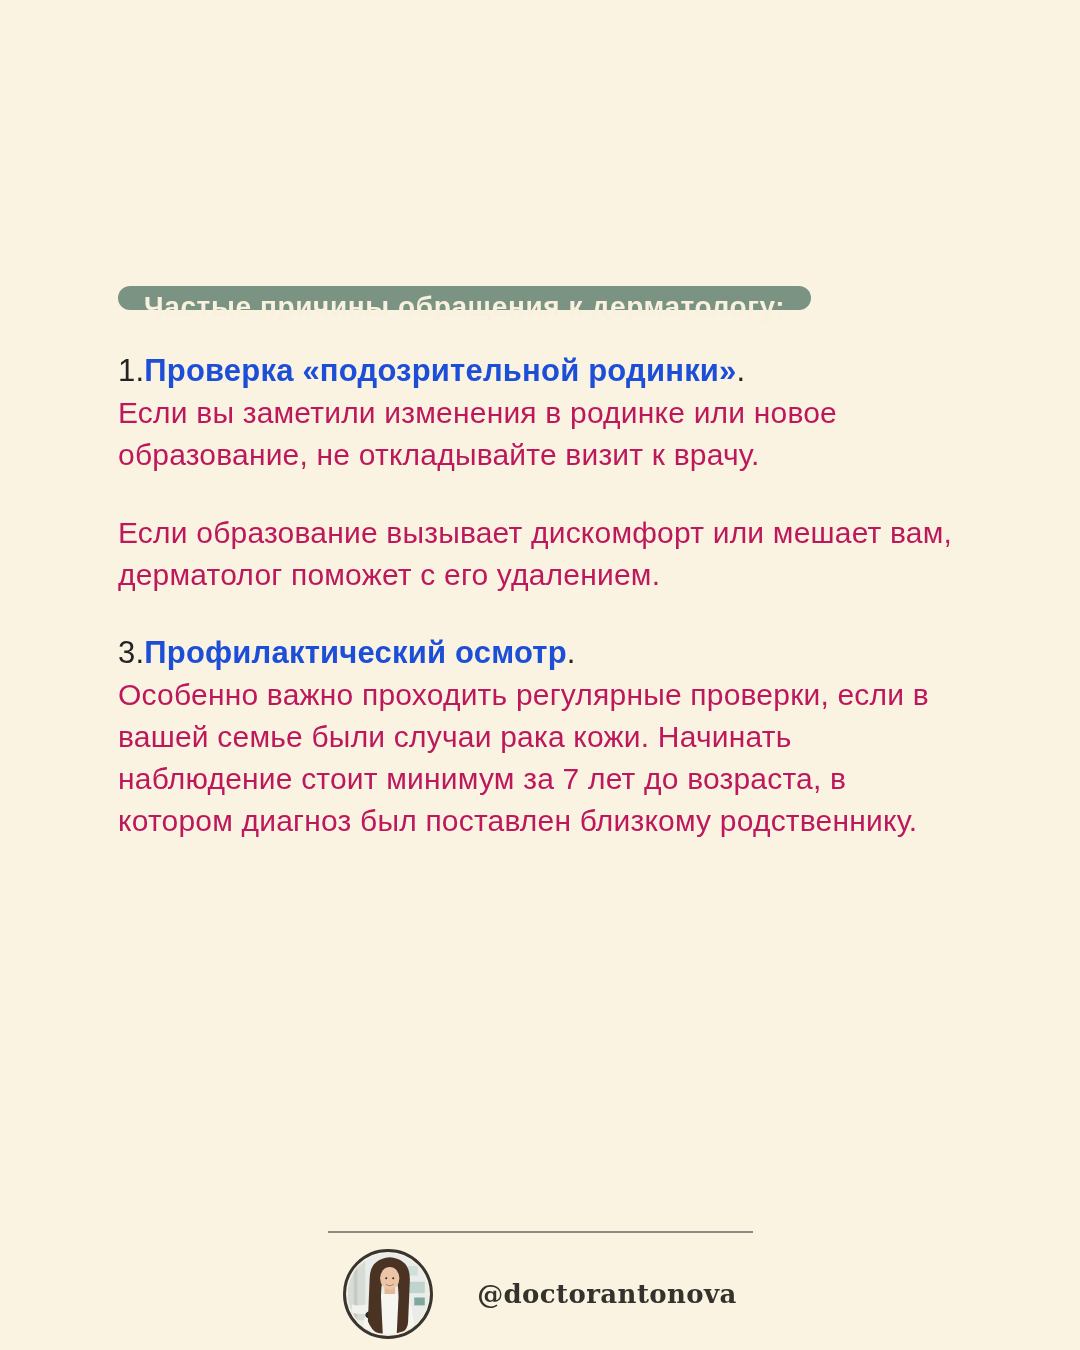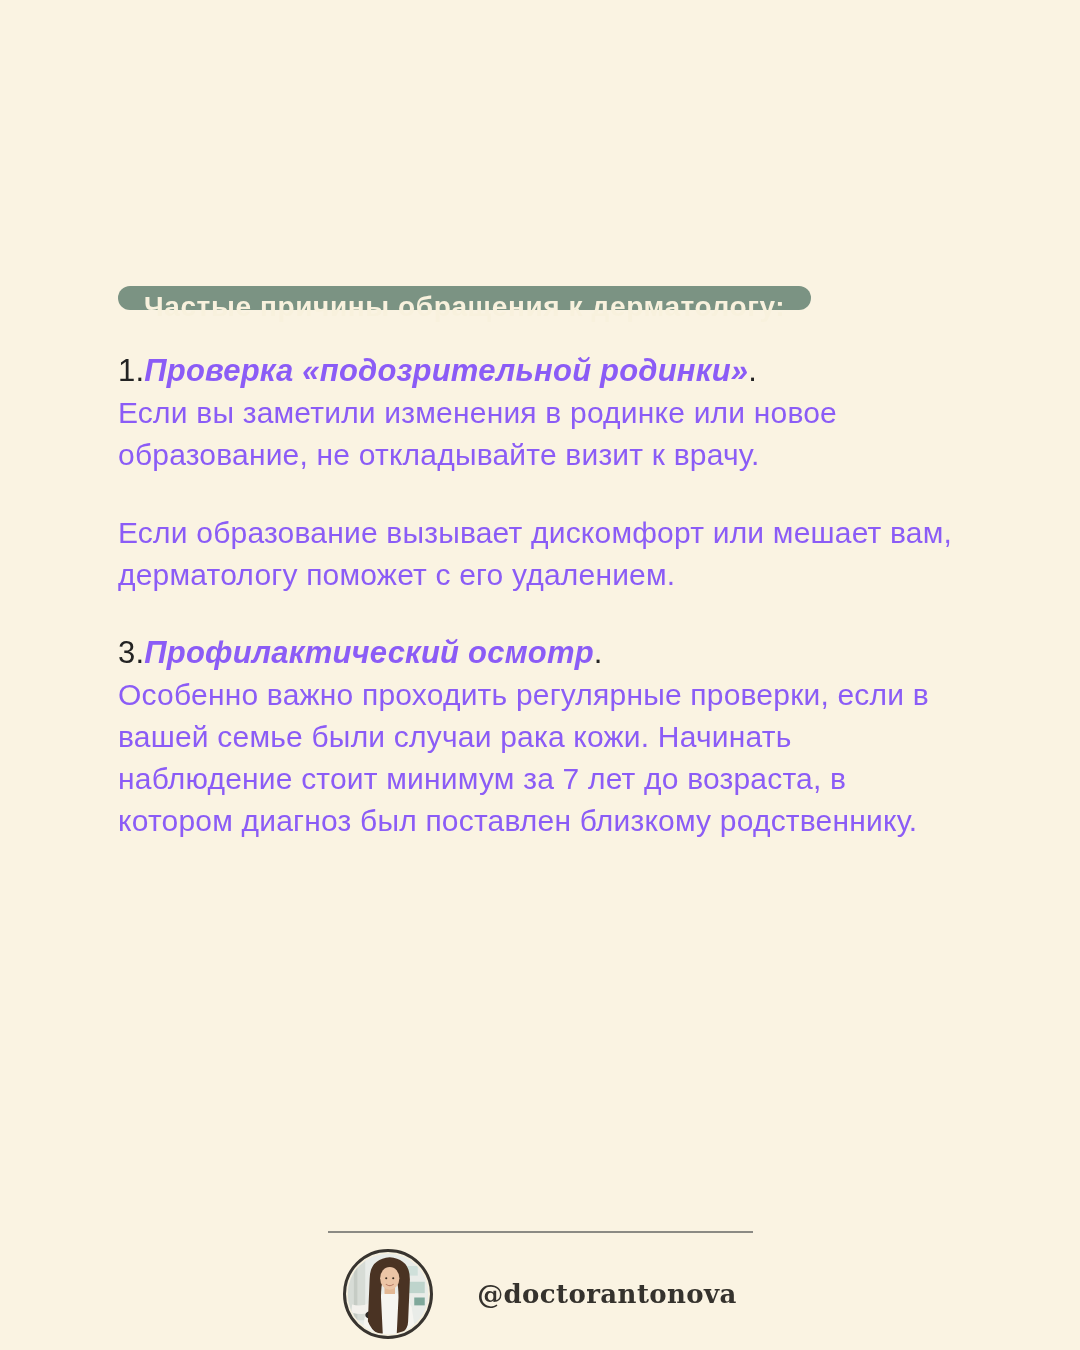--- a/index.html
+++ b/index.html
@@ -30,26 +30,26 @@
     letter-spacing: 0.6px;
     margin-bottom: 40px;
   }
   .item { margin-bottom: 36px; }
   .item-heading {
     font-size: 31px;
     line-height: 42px;
     letter-spacing: 0.2px;
   }
   .item-number, .item-suffix { color: #232323; font-weight: 400; }
-  .item-title { color: #8b5cf6; font-weight: 700; font-style: italic; }
+  .item-title { color: #1d4ed8; font-weight: 700; }
   .item-body {
     font-size: 30px;
     line-height: 42px;
     letter-spacing: 0.2px;
-    color: #8b5cf6;
+    color: #be185d;
   }
   .footer {
     position: absolute;
     top: 1231px;
     left: 0;
     width: 100%;
   }
   .divider {
     width: 425px;
     height: 2px;
@@ -89,21 +89,21 @@
 <div class="content">
 
   <div class="pill">Частые причины обращения к дерматологу:</div>
 
   <div class="item">
     <div class="item-heading"><span class="item-number">1.</span><span class="item-title">Проверка «подозрительной родинки»</span><span class="item-suffix">.</span></div>
     <div class="item-body">Если вы заметили изменения в родинке или новое образование, не откладывайте визит к врачу.</div>
   </div>
 
   <div class="item">
-    <div class="item-body">Если образование вызывает дискомфорт или мешает вам, дерматологу поможет с его удалением.</div>
+    <div class="item-body">Если образование вызывает дискомфорт или мешает вам, дерматолог поможет с его удалением.</div>
   </div>
 
   <div class="item">
     <div class="item-heading"><span class="item-number">3.</span><span class="item-title">Профилактический осмотр</span><span class="item-suffix">.</span></div>
     <div class="item-body">Особенно важно проходить регулярные проверки, если в вашей семье были случаи рака кожи. Начинать наблюдение стоит минимум за 7 лет до возраста, в котором диагноз был поставлен близкому родственнику.</div>
   </div>
 
 </div>
 
 <div class="footer">

